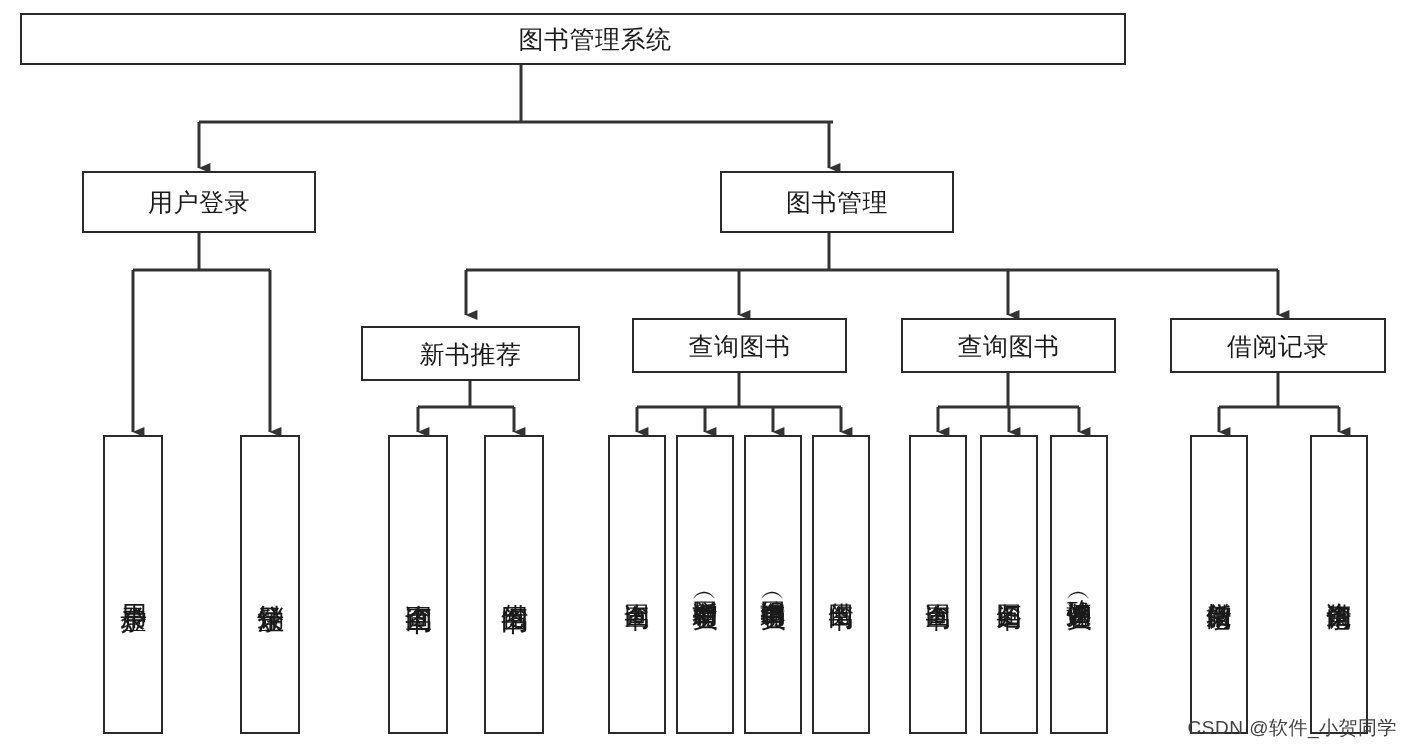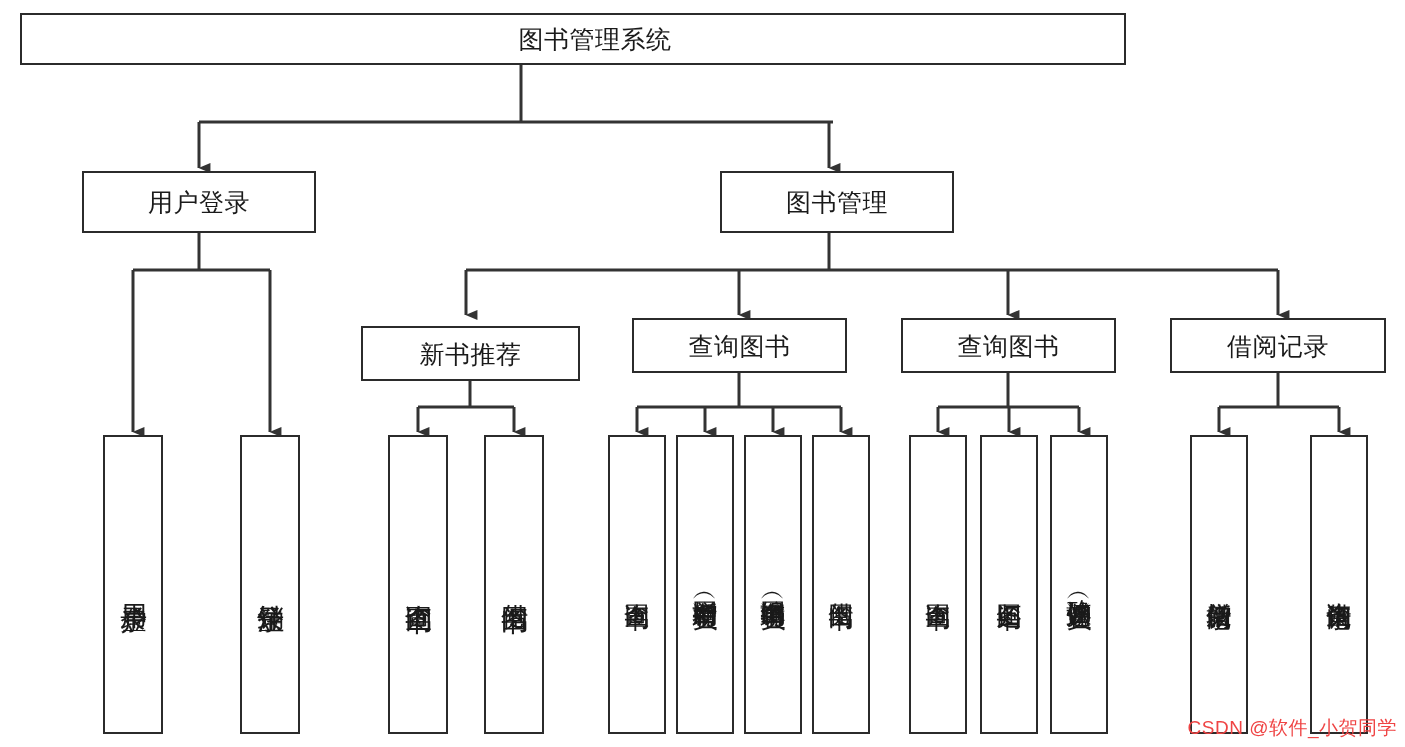--- a/index.html
+++ b/index.html
@@ -55,21 +55,21 @@
     white-space: nowrap;
   }
   .node.v.narrow .lbl {
     font-size: 25px;
   }
   #watermark {
     position: absolute;
     right: 8px;
     bottom: 6px;
     font-size: 19px;
-    color: #ef4444;
+    color: #404040;
     letter-spacing: 0.5px;
     white-space: nowrap;
     font-family: "Liberation Sans", "DejaVu Sans", sans-serif;
   }
 </style>
 </head>
 <body>
 
 <div id="canvas">
 

